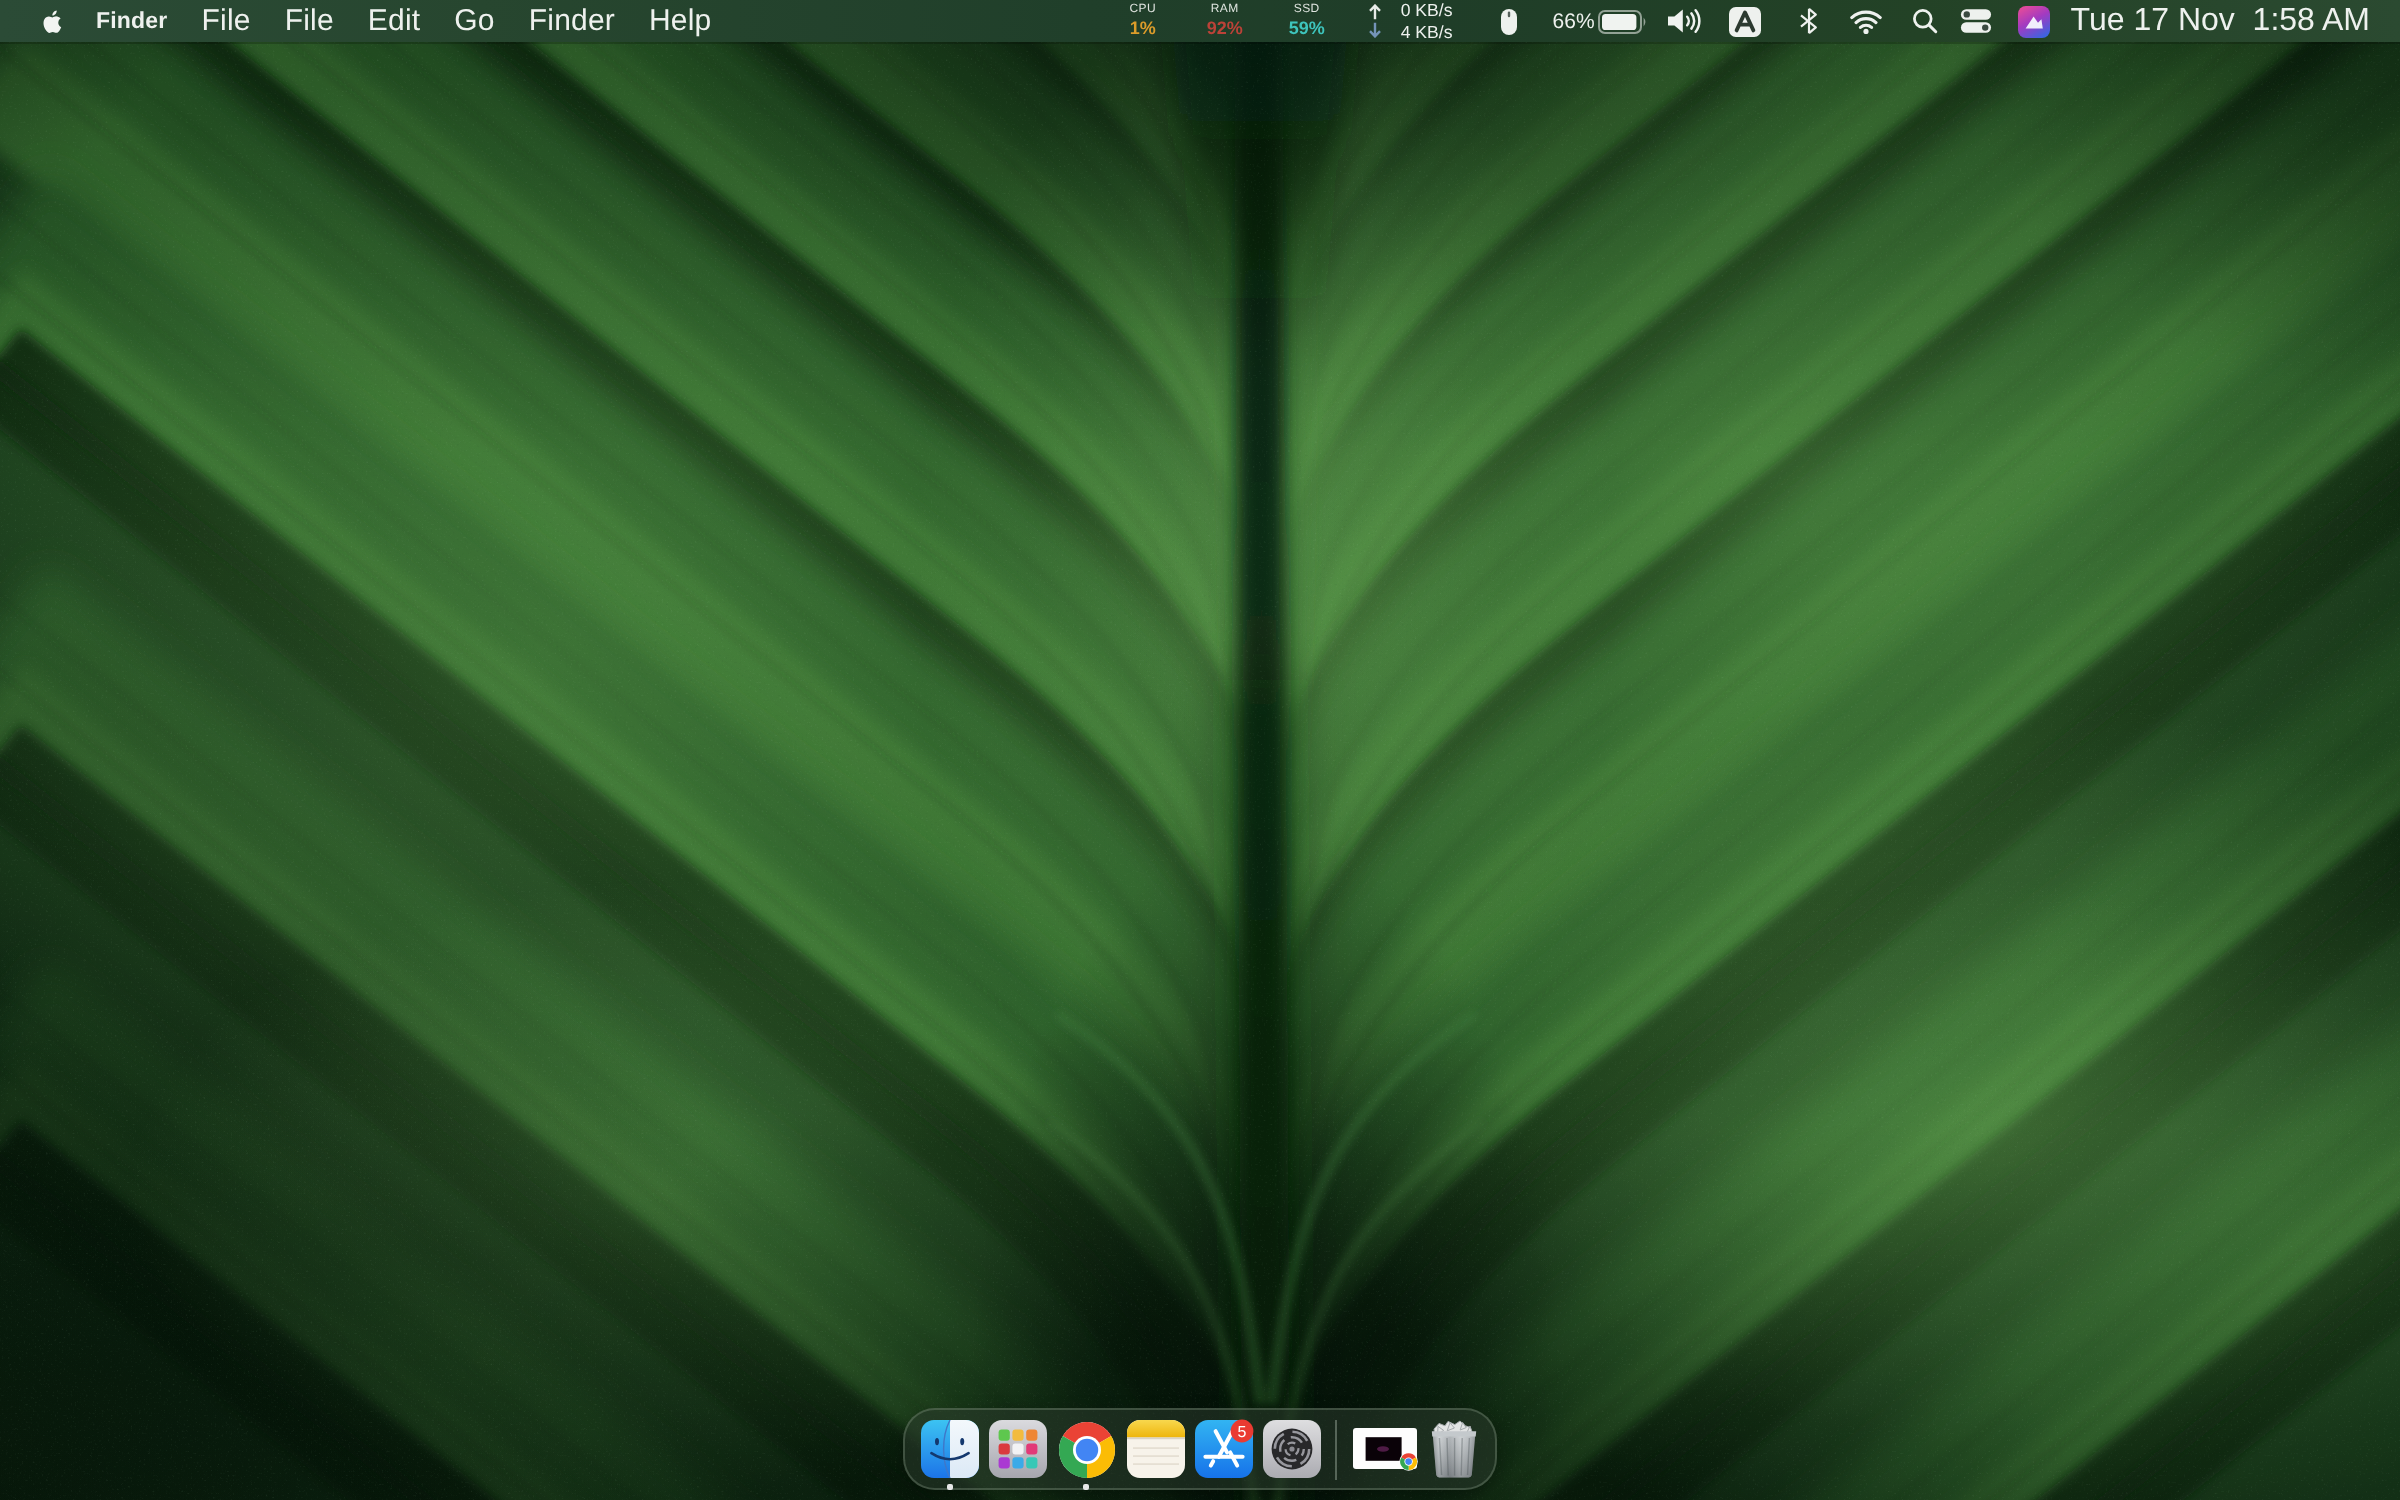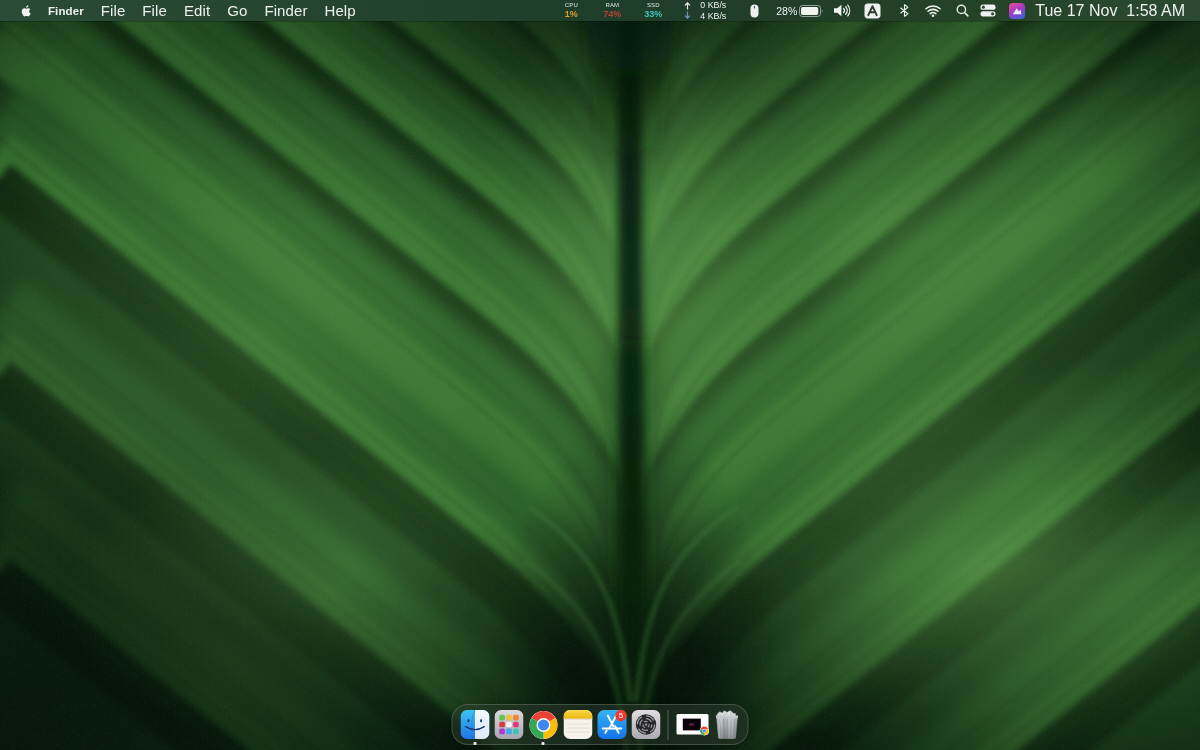--- a/index.html
+++ b/index.html
@@ -300,45 +300,45 @@
         <span class="mi">Finder</span>
         <span class="mi">Help</span>
   </div>
   <div class="mb-right">
     <div class="stat">
           <span class="lbl">CPU</span>
           <span class="val" style="color:#dc9c2a">1%</span>
         </div>
     <div class="stat">
           <span class="lbl">RAM</span>
-          <span class="val" style="color:#bc4238">74%</span>
+          <span class="val" style="color:#bc4238">92%</span>
         </div>
     <div class="stat">
           <span class="lbl">SSD</span>
-          <span class="val" style="color:#3ec4bc">33%</span>
+          <span class="val" style="color:#3ec4bc">59%</span>
         </div>
     <div class="net">
       <div class="arrows">
             <svg width="7" height="8" viewBox="0 0 7 8">
               <path d="M3.5 7.6 V1.2 M1 3.4 L3.5 0.8 L6 3.4" stroke="#e8ece8" stroke-width="1.2" fill="none"></path>
             </svg>
             <svg width="7" height="8" viewBox="0 0 7 8">
               <path d="M3.5 0.4 V6.8 M1 4.6 L3.5 7.2 L6 4.6" stroke="#7494b8" stroke-width="1.2" fill="none"></path>
             </svg>
           </div>
       <div class="spds">
             <span>0 KB/s</span>
             <span>4 KB/s</span>
           </div>
     </div>
     <svg class="ic" style="margin-left:24px" width="9" height="14" viewBox="0 0 9 14">
           <rect x="0.5" y="0.5" width="8" height="13" rx="4" fill="#eef1ee"></rect>
           <rect x="3.9" y="1.8" width="1.2" height="2.8" rx="0.6" fill="#55605a"></rect>
         </svg>
-    <span class="pct" style="margin-left:17px">28%</span>
+    <span class="pct" style="margin-left:17px">66%</span>
     <svg class="ic" style="margin-left:2px" width="25" height="12" viewBox="0 0 25 12">
           <rect x="0.5" y="0.5" width="21" height="11" rx="3" fill="none" stroke="#dfe4df" stroke-opacity="0.6"></rect>
           <rect x="2" y="2" width="17.2" height="8" rx="1.8" fill="#f0f3f0"></rect>
           <path d="M22.8 3.8 q1.8 2.2 0 4.4z" fill="#dfe4df" fill-opacity="0.6"></path>
         </svg>
     <svg class="ic" style="margin-left:10px" width="18" height="13" viewBox="0 0 18 13">
           <path fill="#f0f3f0" d="M0 4.3h3.2L7.4 0.8v11.4L3.2 8.7H0z"></path>
           <path d="M9.6 4.4a3.2 3.2 0 0 1 0 4.2M11.7 2.7a5.9 5.9 0 0 1 0 7.6M13.8 1.1a8.7 8.7 0 0 1 0 10.8" stroke="#f0f3f0" stroke-width="1.25" fill="none" stroke-linecap="round"></path>
         </svg>
     <svg class="ic" style="margin-left:12px" width="17" height="16" viewBox="0 0 17 16">

